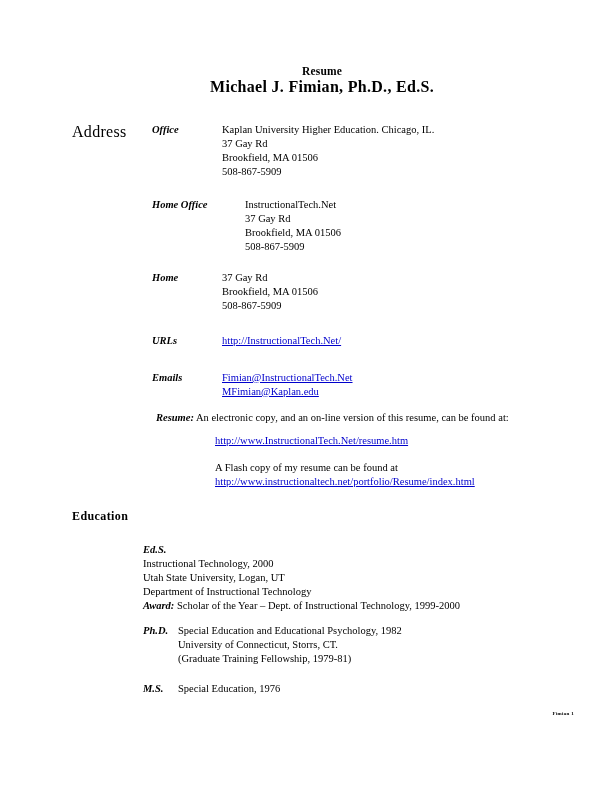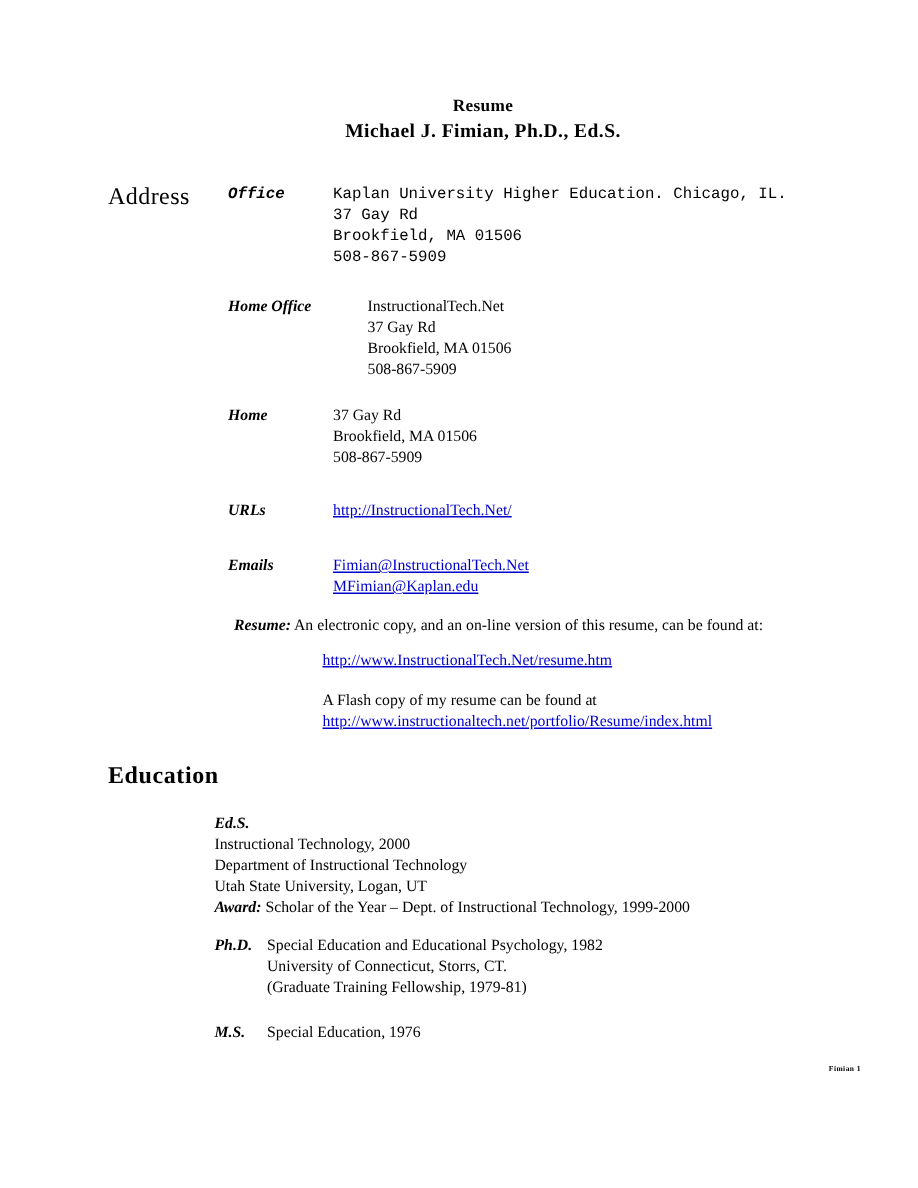--- a/index.html
+++ b/index.html
@@ -32,29 +32,29 @@
   }
   .doc-title,
   .doc-subtitle {
     font-weight: bold;
     font-size: 11.5px;
     letter-spacing: 0.2px;
     line-height: 15px;
     padding-left: 32px;
   }
   .doc-subtitle {
-    font-size: 13px;
+    font-size: 16px;
     letter-spacing: 0.3px;
   }
 
   
   .section-heading {
     position: absolute;
     font-weight: bold;
-    font-size: 16px;
+    font-size: 12px;
     letter-spacing: 0.4px;
   }
   .plain-heading {
     position: absolute;
     font-weight: normal;
     font-size: 16px;
     letter-spacing: 0.3px;
   }
 
   .entry {
@@ -131,21 +131,21 @@
 
 <div class="page">
 
   <div class="doc-header">
     <div class="doc-title">Resume</div>
     <div class="doc-subtitle">Michael J. Fimian, Ph.D., Ed.S.</div>
   </div>
 
   <div class="plain-heading" style="top:123px; left:72px;">Address</div>
 
-  <div class="entry" style="top:123px; left:152px; width:420px;font-family:Liberation Mono, monospace;">
+  <div class="entry" style="top:123px; left:152px; width:420px;">
     <div class="entry-label w-office">Office</div>
     <div class="entry-body">
       <div class="line">Kaplan University Higher Education. Chicago, IL.</div>
       <div class="line">37 Gay Rd</div>
       <div class="line">Brookfield, MA 01506</div>
       <div class="line">508-867-5909</div>
     </div>
   </div>
 
   <div class="entry" style="top:198px; left:152px; width:420px;gap:23px;">
@@ -195,22 +195,22 @@
     <div class="line">A Flash copy of my resume can be found at</div>
     <a class="link" href="#">http://www.instructionaltech.net/portfolio/Resume/index.html</a>
   </div>
 
   <div class="section-heading" style="top:509px; left:72px;">Education</div>
 
   <div class="entry" style="top:543px; left:143px; width:450px;flex-direction:column;">
     <div class="entry-label w-edu">Ed.S.</div>
     <div class="entry-body">
       <div class="line">Instructional Technology, 2000</div>
+      <div class="line">Utah State University, Logan, UT</div>
       <div class="line">Department of Instructional Technology</div>
-      <div class="line">Utah State University, Logan, UT</div>
       <div class="line italic-lead"><i>Award:</i> <span>Scholar of the Year – Dept. of Instructional Technology, 1999-2000</span></div>
     </div>
   </div>
 
   <div class="entry" style="top:624px; left:143px; width:450px;">
     <div class="entry-label w-edu">Ph.D.</div>
     <div class="entry-body">
       <div class="line">Special Education and Educational Psychology, 1982</div>
       <div class="line">University of Connecticut, Storrs, CT.</div>
       <div class="line">(Graduate Training Fellowship, 1979-81)</div>

